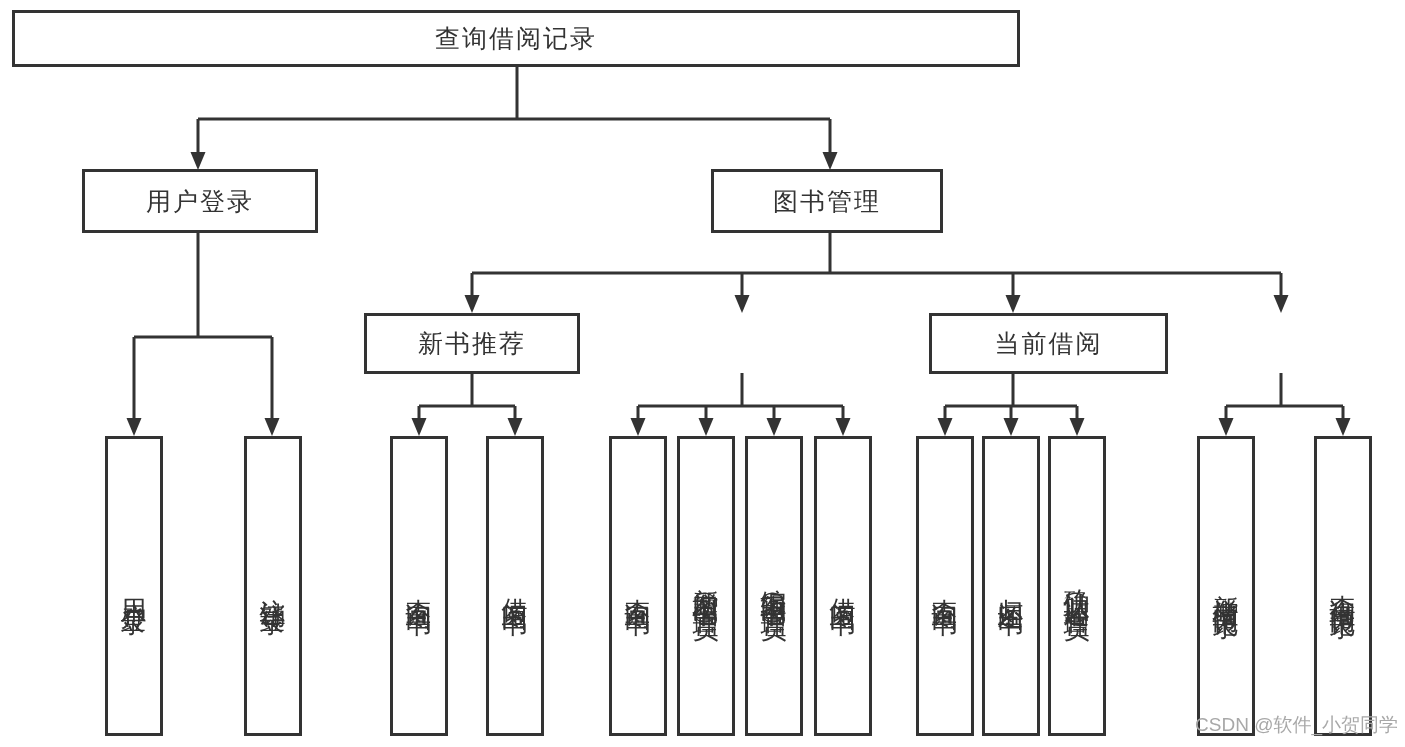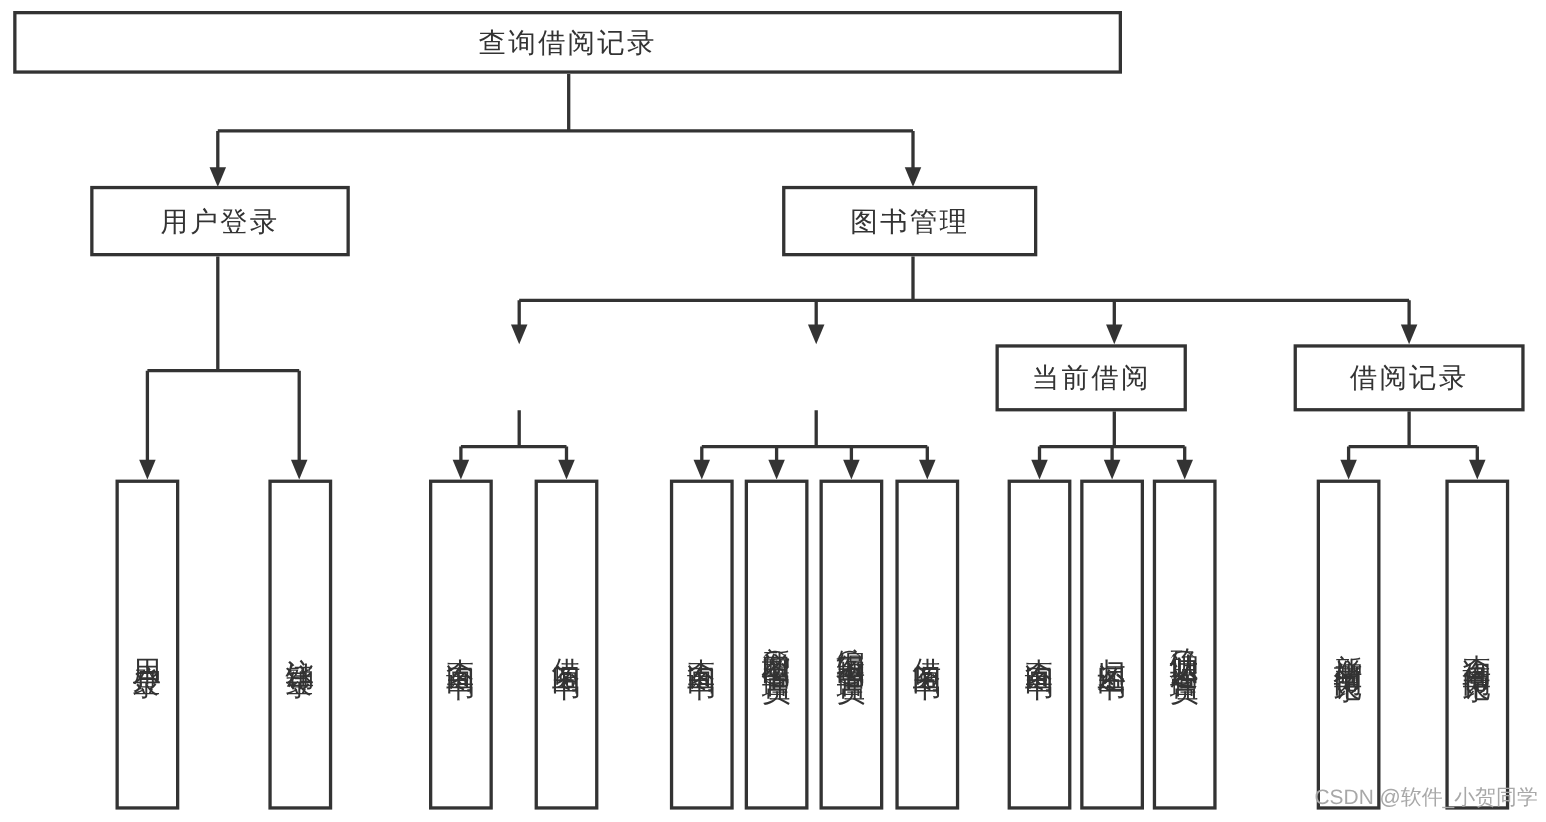--- a/index.html
+++ b/index.html
@@ -98,22 +98,22 @@
       <use href="#ah" x="1226" y="436"></use>
       <use href="#ah" x="1343" y="436"></use>
     </g>
   </svg>
 
   <div class="node hbox" style="left:12px; top:10px; width:1008px; height:57px">查询借阅记录</div>
 
   <div class="node hbox" style="left:82px; top:169px; width:236px; height:64px">用户登录</div>
   <div class="node hbox" style="left:711px; top:169px; width:232px; height:64px">图书管理</div>
 
-  <div class="node hbox" style="left:905px; top:313px; width:174px; height:61px">当前借阅</div>
-  <div class="node hbox" style="left:1176px; top:313px; width:210px; height:61px">借阅记录</div>
+  <div class="node hbox" style="left:364px; top:313px; width:216px; height:61px">新书推荐</div>
+  <div class="node hbox" style="left:929px; top:313px; width:239px; height:61px">当前借阅</div>
 
   <div class="node vbox" style="left:105px">用户登录</div>
   <div class="node vbox" style="left:244px">注销登录</div>
 
   <div class="node vbox" style="left:390px">查询图书</div>
   <div class="node vbox" style="left:486px">借阅图书</div>
 
   <div class="node vbox" style="left:609px">查询图书</div>
   <div class="node vbox" style="left:677px">新增图书（管理员）</div>
   <div class="node vbox" style="left:745px">编辑图书（管理员）</div>

